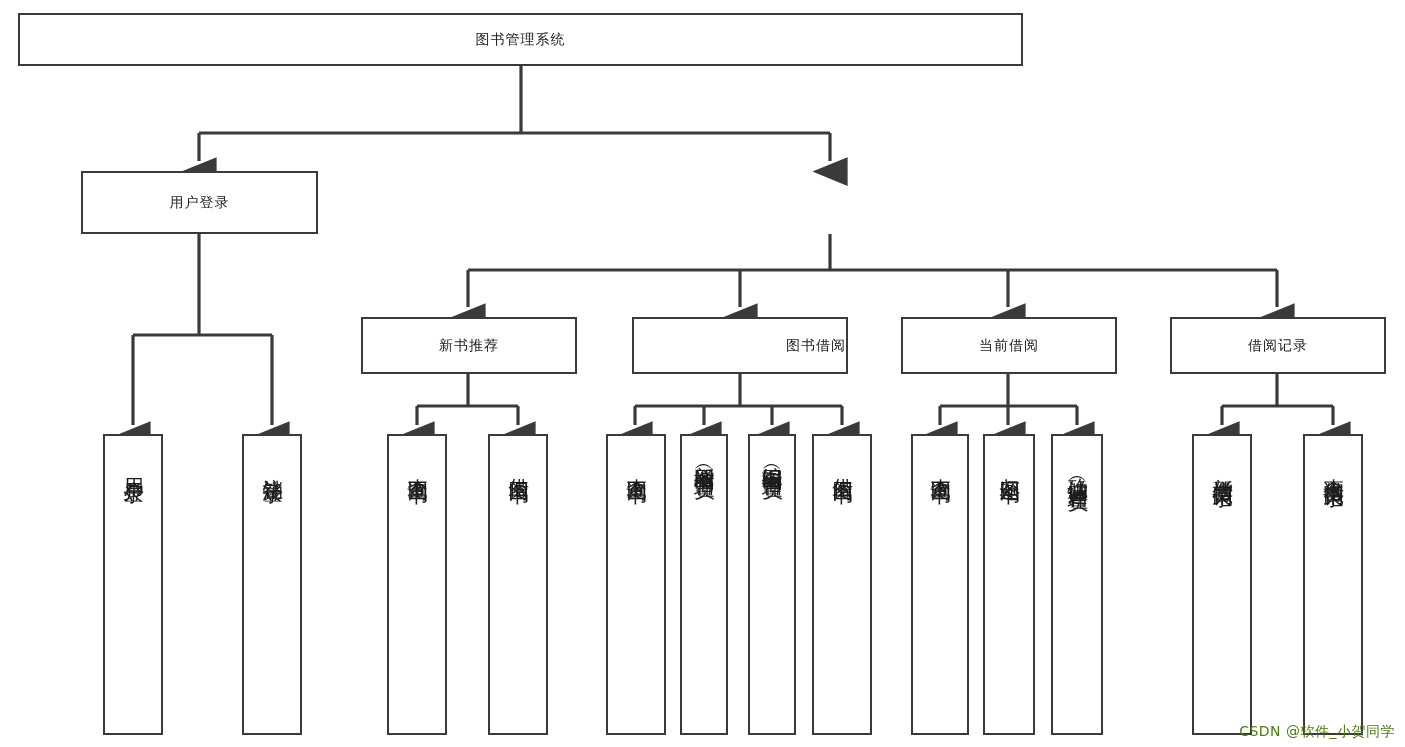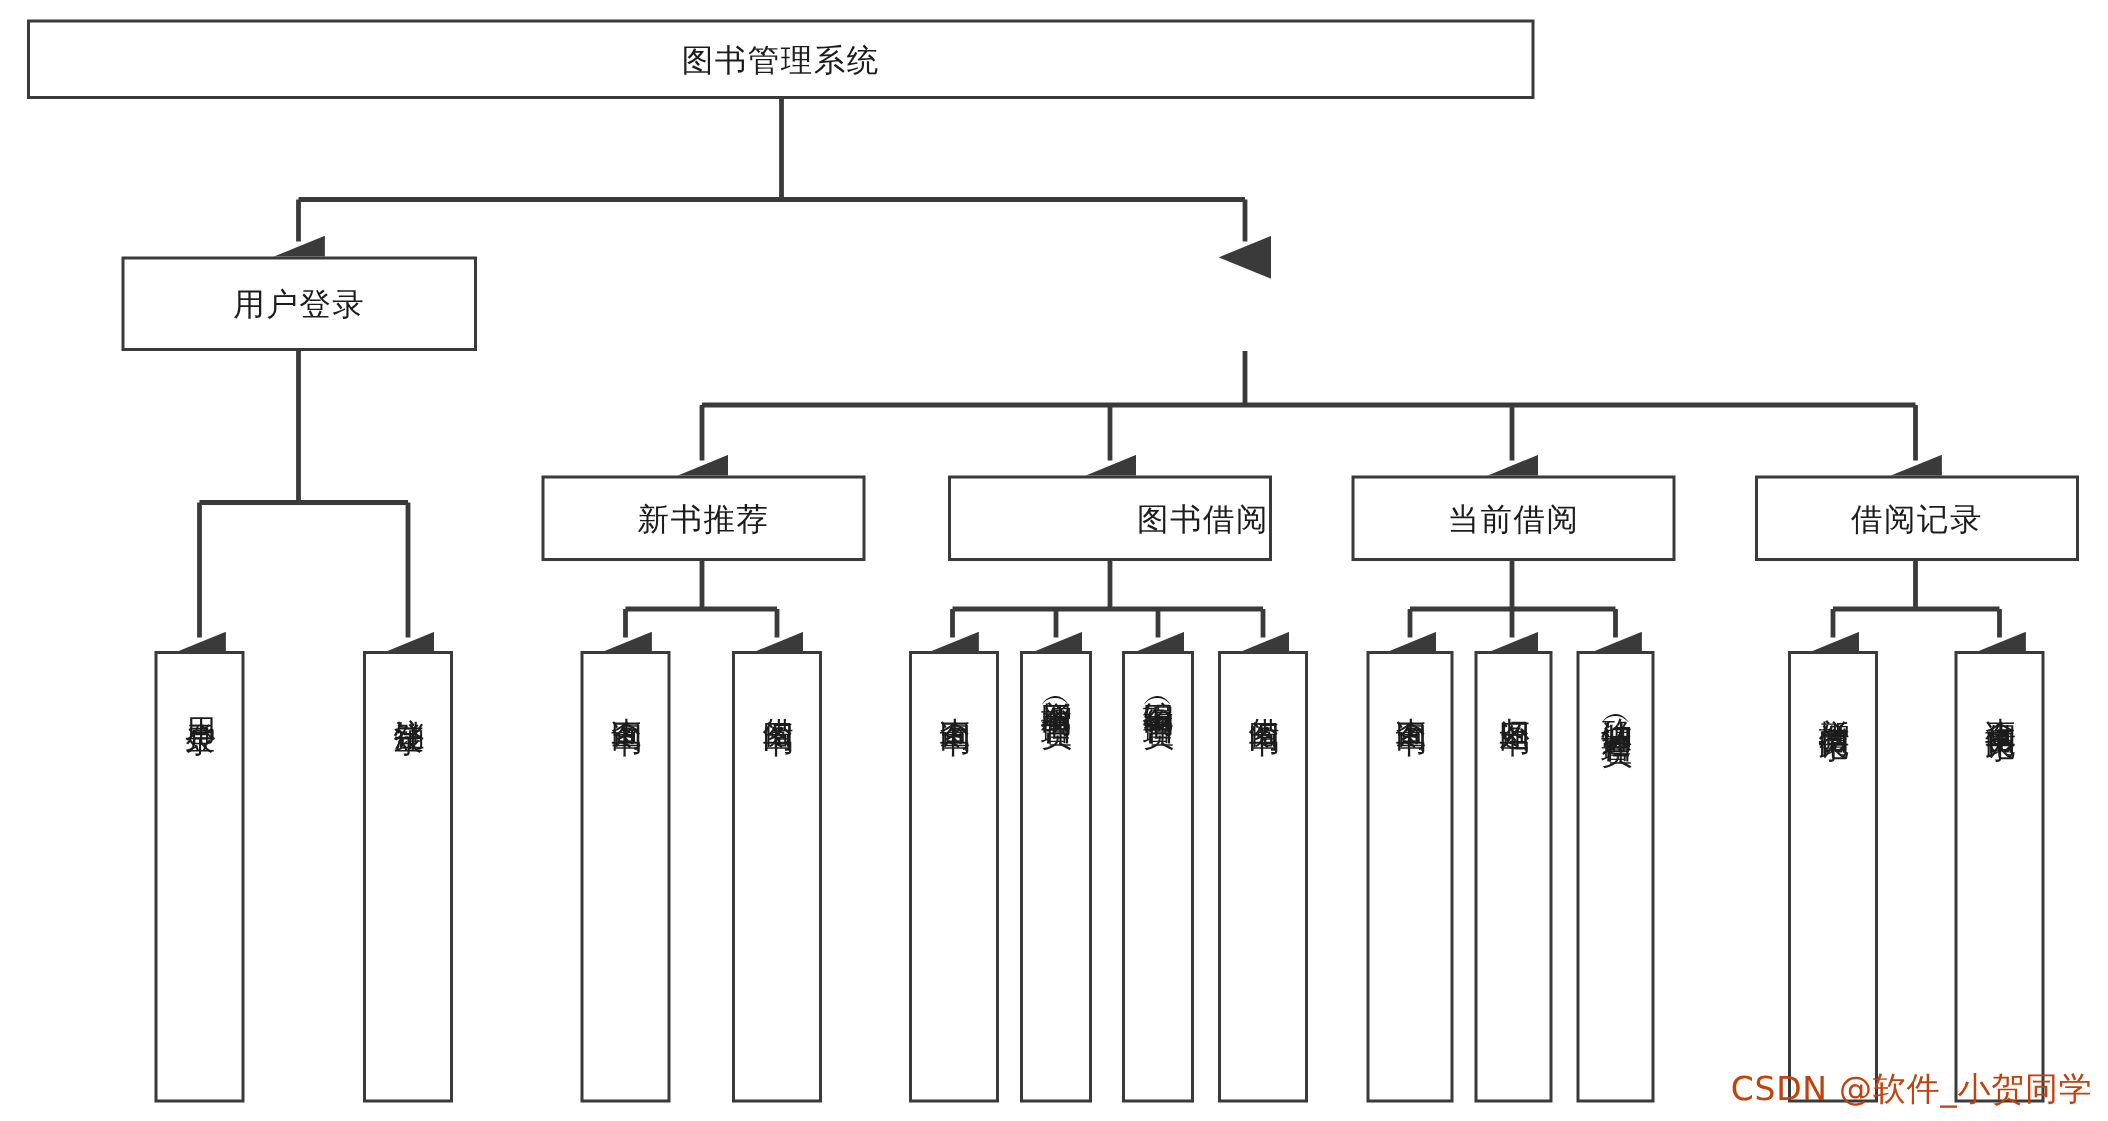--- a/index.html
+++ b/index.html
@@ -26,21 +26,21 @@
     border: 2.5px solid #3a3a3a;
     background: #ffffff;
     display: flex;
     align-items: center;
     justify-content: center;
     color: #1c1c1c;
     z-index: 2;
   }
   .node-h {            
     writing-mode: horizontal-tb;
-    font-size: 21px;
+    font-size: 14px;
     letter-spacing: 1px;
   }
   .node-v {            
     font-size: 20.5px;
     letter-spacing: 2px;
     padding-top: 26px;
     align-items: flex-start;
   }
   .node-v .vtext {
     writing-mode: vertical-rl;
@@ -58,22 +58,22 @@
     line-height: 1.0;
   }
   .node-v.tall .vtext {
     max-height: 268px;
     white-space: normal;
   }
   .watermark {
     position: absolute;
     right: 10px;
     bottom: 6px;
-    font-size: 22px;
-    color: #c2410c;
+    font-size: 14px;
+    color: #4d7c0f;
     letter-spacing: 0.5px;
     z-index: 5;
     white-space: nowrap;
   }
 </style>
 </head>
 <body>
 
 <div id="stage">
 

